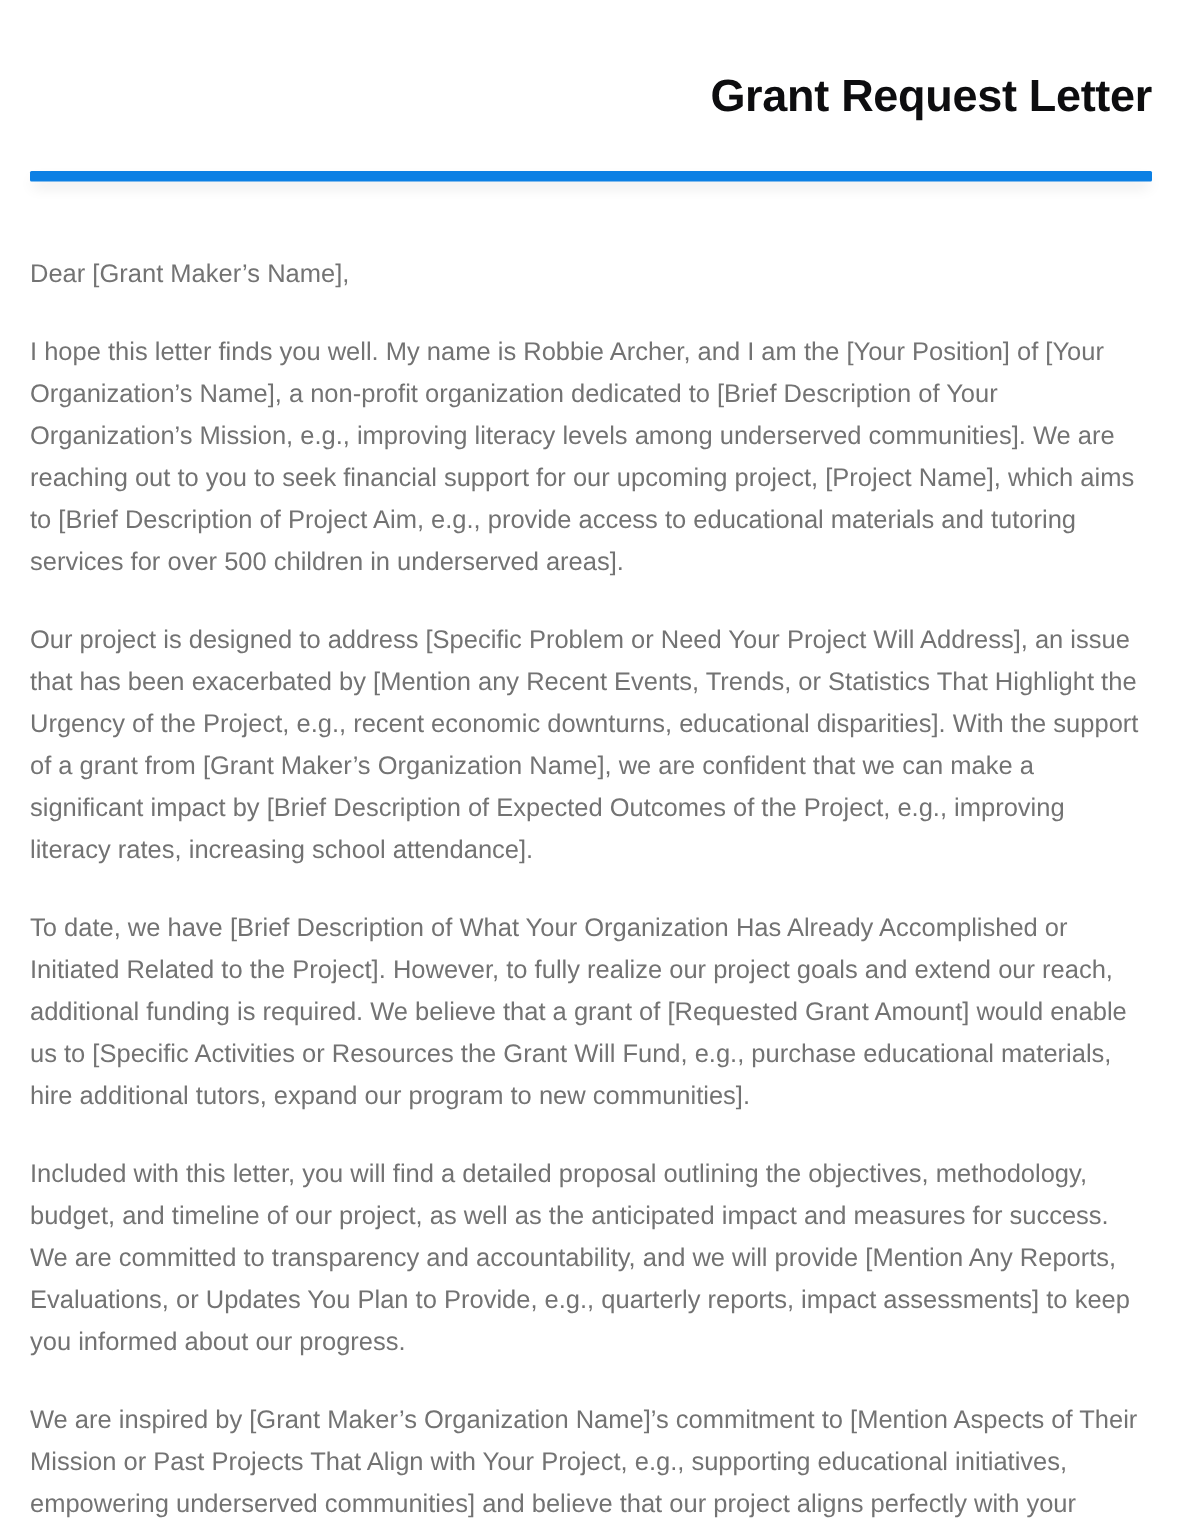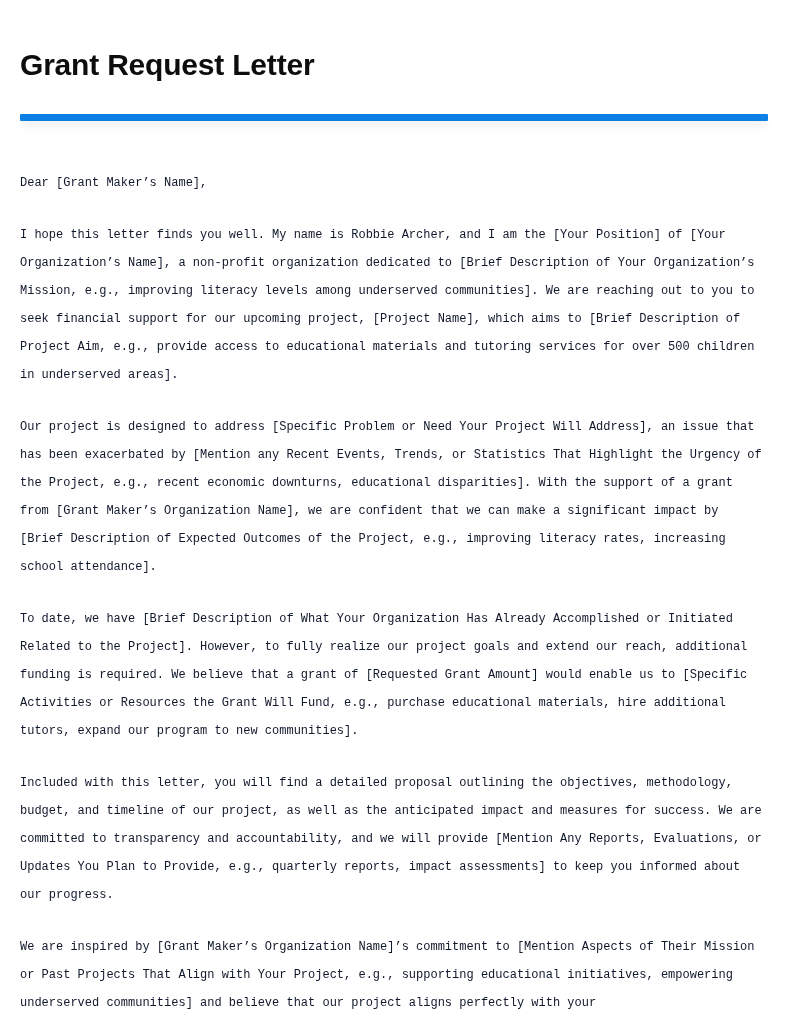--- a/index.html
+++ b/index.html
@@ -18,21 +18,21 @@
     width: 788px;
     height: 1024px;
     box-sizing: border-box;
     padding: 0;
     position: relative;
     overflow: hidden;
   }
   .doc-title {
     margin: 0;
     padding: 44px 20px 0 20px;
-    text-align: left;
+    text-align: right;
     font-size: 30px;
     font-weight: bold;
     line-height: 42px;
     letter-spacing: -0.2px;
     color: #0d0d0f;
   }
   .divider-wrap {
     padding: 0 20px;
     margin-top: 28px;
     position: relative;
@@ -43,26 +43,25 @@
     background: #0c80e4;
     border-radius: 1px;
     box-shadow: 0 5px 9px -2px rgba(0,0,0,0.17);
   }
   .letter-body {
     padding: 0 22px 0 20px;
     margin-top: 48px;
   }
   .letter-body p {
     margin: 0 0 24px 0;
-    font-size: 12px;
+    font-size: 17px;
     line-height: 28px;
-    color: #0f172a;
+    color: #737373;
     text-align: left;
     word-wrap: break-word;
-    font-family: Liberation Mono, monospace;
   }
   .letter-body p:last-child {
     margin-bottom: 16px;
   }
 </style>
 </head>
 <body>
 
 <div class="page">
 

